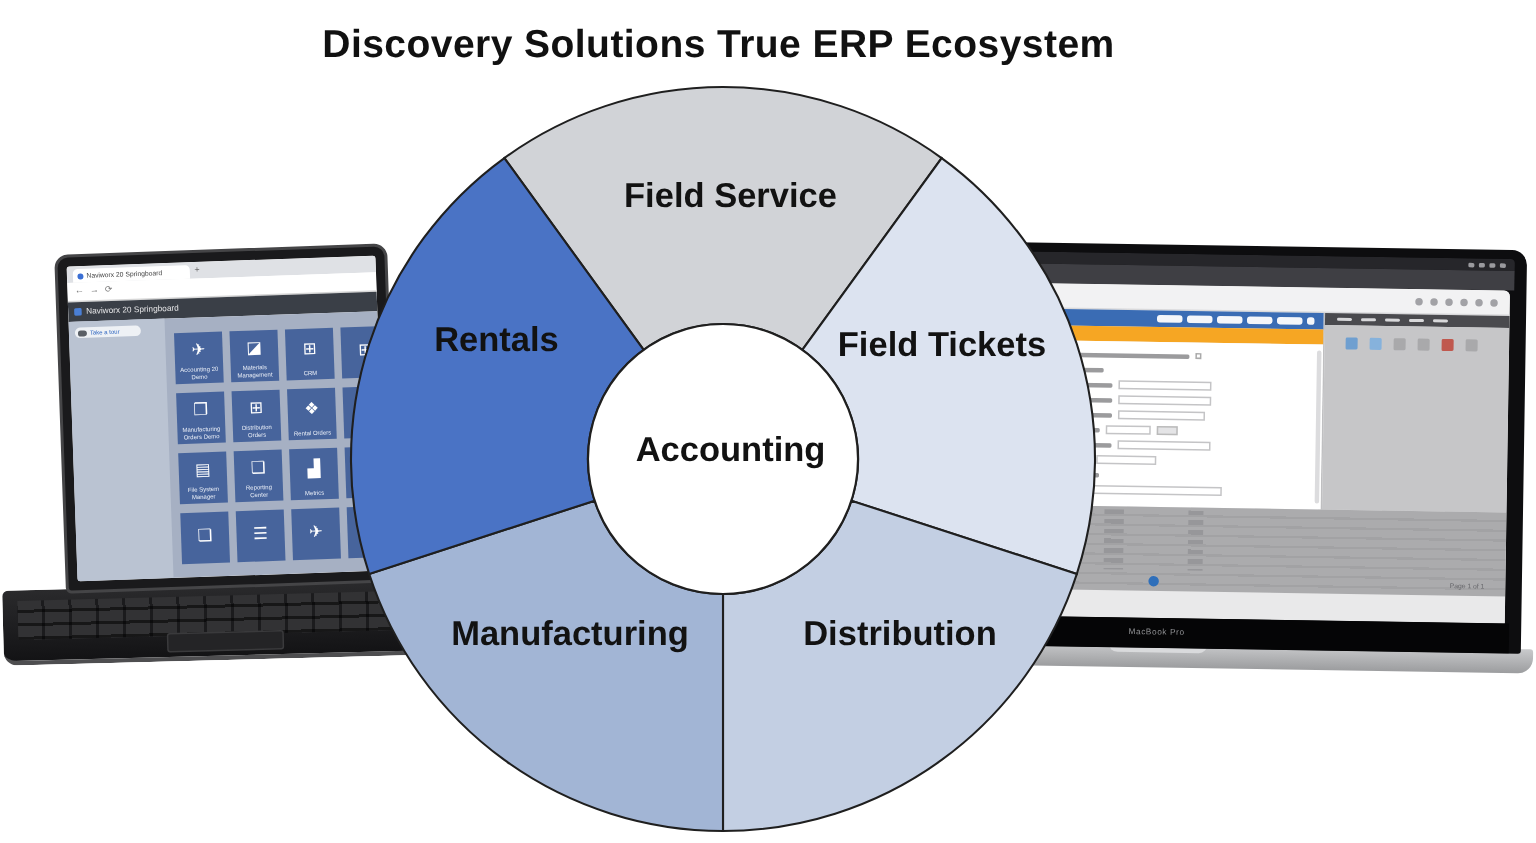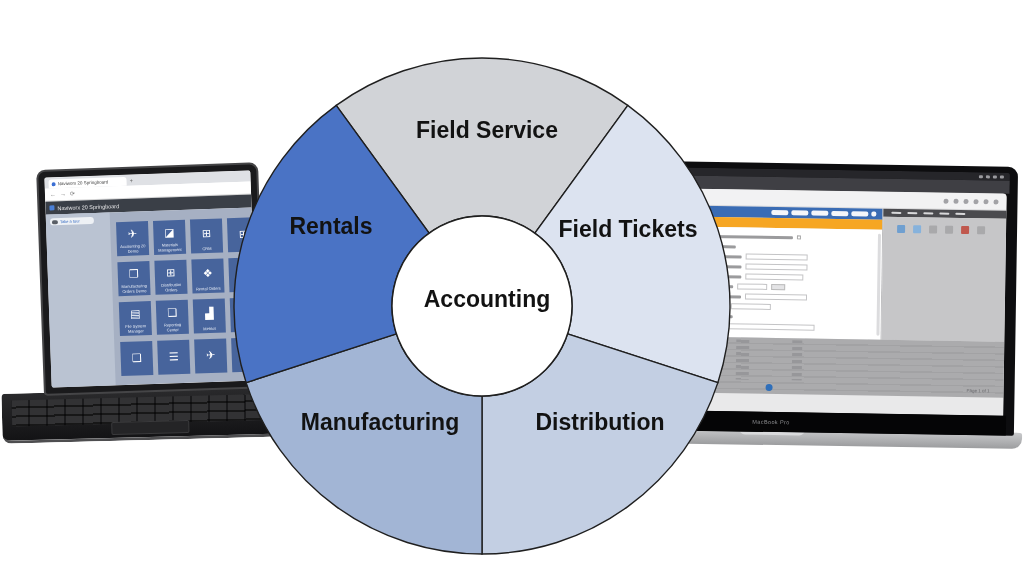--- a/index.html
+++ b/index.html
@@ -344,14 +344,15 @@
     <path d="M246.13 382.64 A248 248 0 0 1 336.23 105.36 L429.10 233.19 A90 90 0 0 0 396.40 333.81 Z" fill="#4a73c5"></path>
     <circle cx="482" cy="306" r="90" fill="#ffffff"></circle>
     <text x="487" y="132">Field Service</text>
     <text x="628" y="231">Field Tickets</text>
     <text x="600" y="424">Distribution</text>
     <text x="380" y="424">Manufacturing</text>
     <text x="331" y="228">Rentals</text>
     <text x="487" y="301">Accounting</text>
   </svg>
 
+  <div class="title">Discovery Solutions True ERP Ecosystem</div>
 
 </div>
 
 </body></html>

